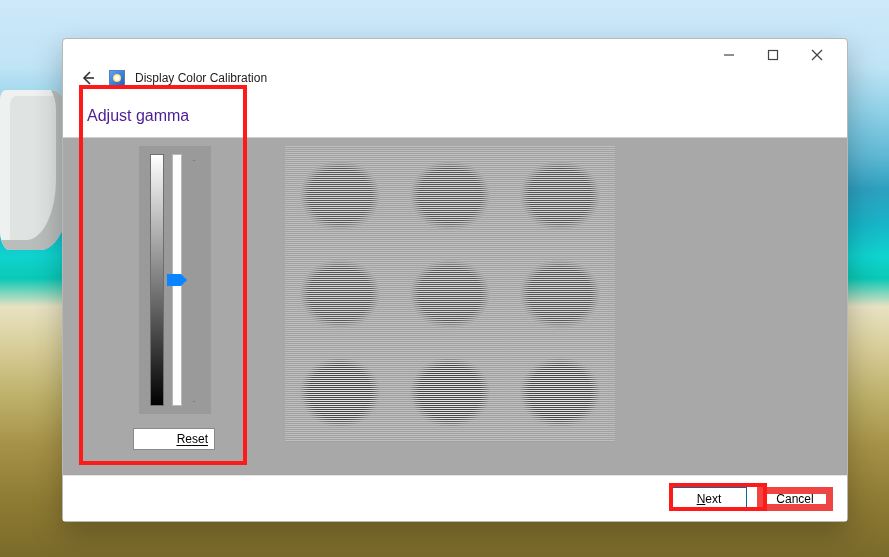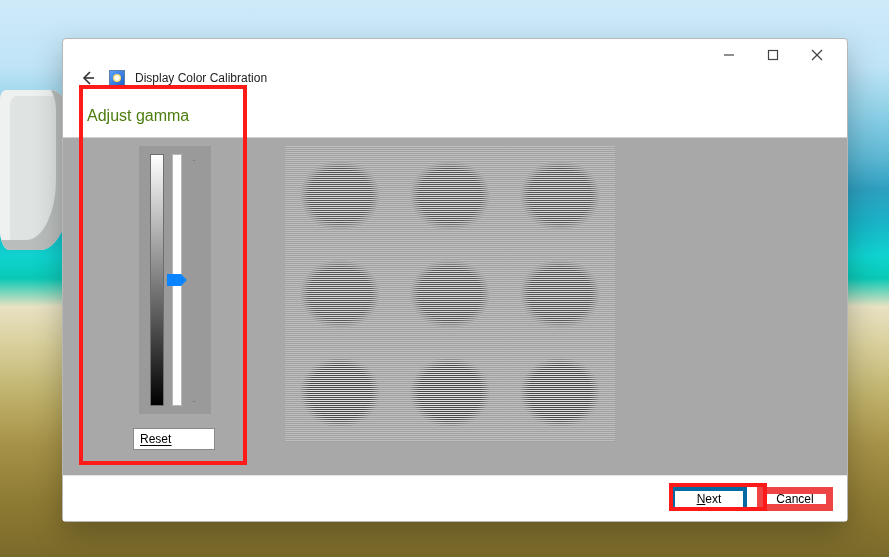--- a/index.html
+++ b/index.html
@@ -42,21 +42,21 @@
   .header {
     height:28px; display:flex; align-items:center; gap:10px;
     padding:0 14px 6px 14px; margin-top:-4px;
   }
   .back { width:22px; height:22px; display:flex; align-items:center; justify-content:center; }
   .appicon { width:16px; height:16px; background:linear-gradient(135deg,#5aa0ff,#1e64c8); border:1px solid #5f7fa8; display:flex; align-items:center; justify-content:center; }
   .appicon::after { content:""; width:8px; height:8px; background:radial-gradient(circle,#fff 30%,#ffe27a 60%,#ff8a00 100%); border-radius:50%; }
   .headertxt { font-size:12px; color:#222; }
 
   .contentTop { padding:8px 20px 0 20px; position:relative; }
-  .heading { color:#4d7c0f; font-size:16px; font-weight:400; margin:4px 4px 10px 4px; }
+  .heading { color:#4c1d95; font-size:16px; font-weight:400; margin:4px 4px 10px 4px; }
 
   .grayzone {
     background:#a8a8a8; flex:1; margin-top:2px; position:relative;
     border-top:1px solid #cfcfcf;
   }
 
   
   .redbox { position:absolute; border:4px solid #ff1a1a; pointer-events:none; }
 
   
@@ -72,21 +72,21 @@
   .col.readout { width:12px; display:flex; flex-direction:column; justify-content:space-between; align-items:center; color:#7e7e7e; font-size:10px; }
   .thumb {
     position:absolute; left:-6px; top:50%; transform:translateY(-50%);
     width:20px; height:12px; background:#0a84ff;
     clip-path: polygon(0 0, 70% 0, 100% 50%, 70% 100%, 0 100%);
   }
 
   .reset {
     position:absolute; left:70px; top:290px; width:82px; height:22px;
     background:#fff; border:1px solid #8a8a8a; font-size:12px;
-    display:flex; align-items:center; justify-content:flex-start;
+    display:flex; align-items:center; justify-content:flex-end;
   }
   .reset span { text-decoration:underline; text-underline-offset:2px; }
   .reset span::first-letter { }
 
   
   .pattern {
     position:absolute; left:222px; top:8px; width:330px; height:296px;
     background:#b5b5b5;
     display:grid; grid-template-columns:repeat(3,1fr); grid-template-rows:repeat(3,1fr);
   }
@@ -109,21 +109,21 @@
   .footer {
     height:46px; border-top:1px solid #e4e4e4; background:#fff;
     display:flex; align-items:center; justify-content:flex-end; gap:10px;
     padding:0 14px;
   }
   .btn {
     min-width:76px; height:24px; background:#fff; border:7px solid #ef4444;
     font-size:12px; display:flex; align-items:center; justify-content:center;
     padding:0 10px;
   }
-  .btn.primary { border:4px solid #0369a1; }
+  .btn.primary { border:1px solid #0369a1; }
   .ul-n { }
   .ul-n u { text-decoration:underline; }
 
 </style>
 </head>
 <body>
 
 <div class="wallpaper"></div>
 
 <div class="window">

